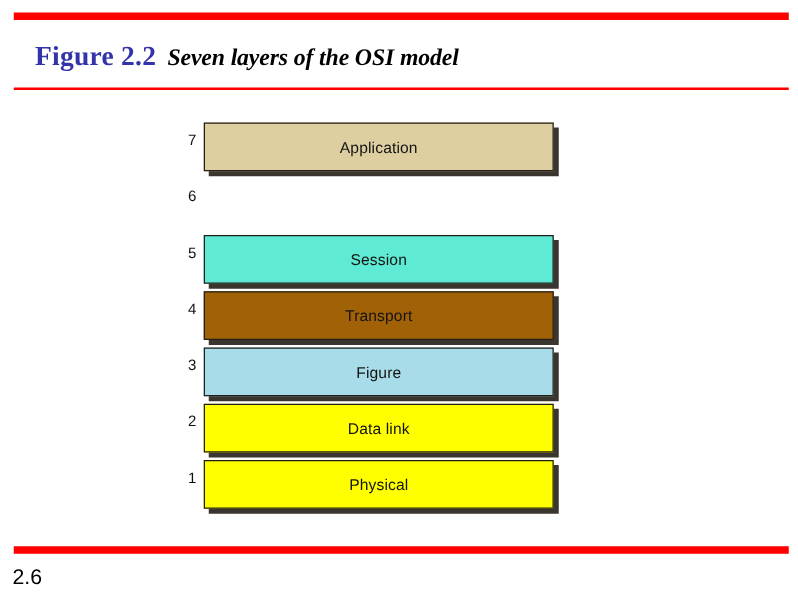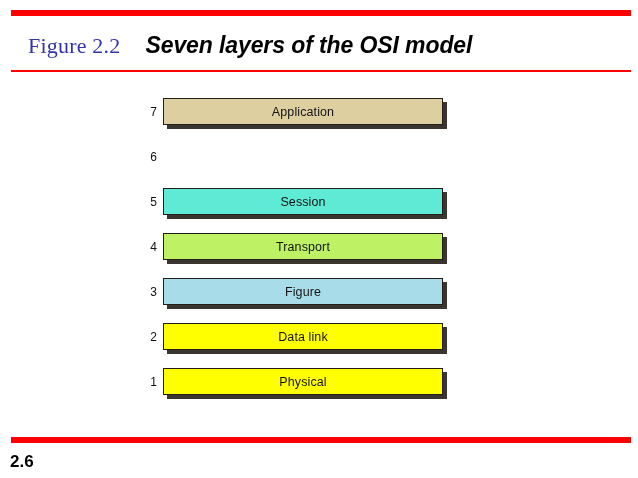--- a/index.html
+++ b/index.html
@@ -43,31 +43,31 @@
   
   #title-block {
     position: absolute;
     left: 28px;
     top: 32px;
     white-space: nowrap;
   }
   #figure-label {
     font-family: "Liberation Serif", "DejaVu Serif", serif;
     font-size: 22px;
-    font-weight: normal;
+    font-weight: bold;
     color: #3333AA;
     letter-spacing: 0.2px;
   }
   #figure-caption {
-    font-family: Liberation Sans, sans-serif;
-    font-size: 23px;
+    font-family: Liberation Serif, serif;
+    font-size: 19px;
     font-weight: bold;
     font-style: italic;
     color: #000000;
-    margin-left: 25px;
+    margin-left: 9px;
     letter-spacing: -0.1px;
   }
 
   
   #osi-stack {
     position: absolute;
     left: 140px;
     top: 98px;
     width: 320px;
   }
@@ -84,21 +84,21 @@
     font-family: "Liberation Sans", sans-serif;
     font-size: 12px;
     color: #111111;
     line-height: 18px;
   }
   .layer-box {
     position: absolute;
     left: 23px;
     top: 0px;
     width: 280px;
-    height: 27px;
+    height: 39px;
     border: 1.5px solid #231f18;
     box-sizing: border-box;
     box-shadow: 4px 4px 0 0 #3a362f;
     display: flex;
     align-items: center;
     justify-content: center;
   }
   .layer-name {
     font-family: "Liberation Sans", sans-serif;
     font-size: 12.5px;
@@ -106,21 +106,21 @@
     letter-spacing: 0.1px;
   }
 
   
   #page-number {
     position: absolute;
     left: 10px;
     top: 452px;
     font-family: "Liberation Sans", sans-serif;
     font-size: 17px;
-    font-weight: bold;
+    font-weight: normal;
     color: #000000;
   }
 </style>
 </head>
 <body style="background: rgb(255, 255, 255);">
 
 <div class="rule" id="rule-top" style="background: rgb(255, 0, 0);"></div>
 
 <div id="title-block">
   <span id="figure-label" style="color: rgb(51, 51, 170);">Figure 2.2</span><span id="figure-caption" style="color: rgb(0, 0, 0);">Seven layers of the OSI model</span>
@@ -139,21 +139,21 @@
       <div class="layer-number">6</div>
     </div>
     <div class="layer-row">
       <div class="layer-number">5</div>
       <div class="layer-box" style="background: #5eead4; border-color: rgb(35, 31, 24); box-shadow: rgb(58, 54, 47) 4px 4px 0px 0px;">
         <span class="layer-name" style="color: rgb(20, 20, 20);">Session</span>
       </div>
     </div>
     <div class="layer-row">
       <div class="layer-number">4</div>
-      <div class="layer-box" style="background: #bef264; border-color: rgb(35, 31, 24); box-shadow: rgb(58, 54, 47) 4px 4px 0px 0px;">
+      <div class="layer-box" style="background: #a16207; border-color: rgb(35, 31, 24); box-shadow: rgb(58, 54, 47) 4px 4px 0px 0px;">
         <span class="layer-name" style="color: rgb(20, 20, 20);">Transport</span>
       </div>
     </div>
     <div class="layer-row">
       <div class="layer-number">3</div>
       <div class="layer-box" style="background: rgb(169, 220, 233); border-color: rgb(35, 31, 24); box-shadow: rgb(58, 54, 47) 4px 4px 0px 0px;">
         <span class="layer-name" style="color: rgb(20, 20, 20);">Figure</span>
       </div>
     </div>
     <div class="layer-row">

